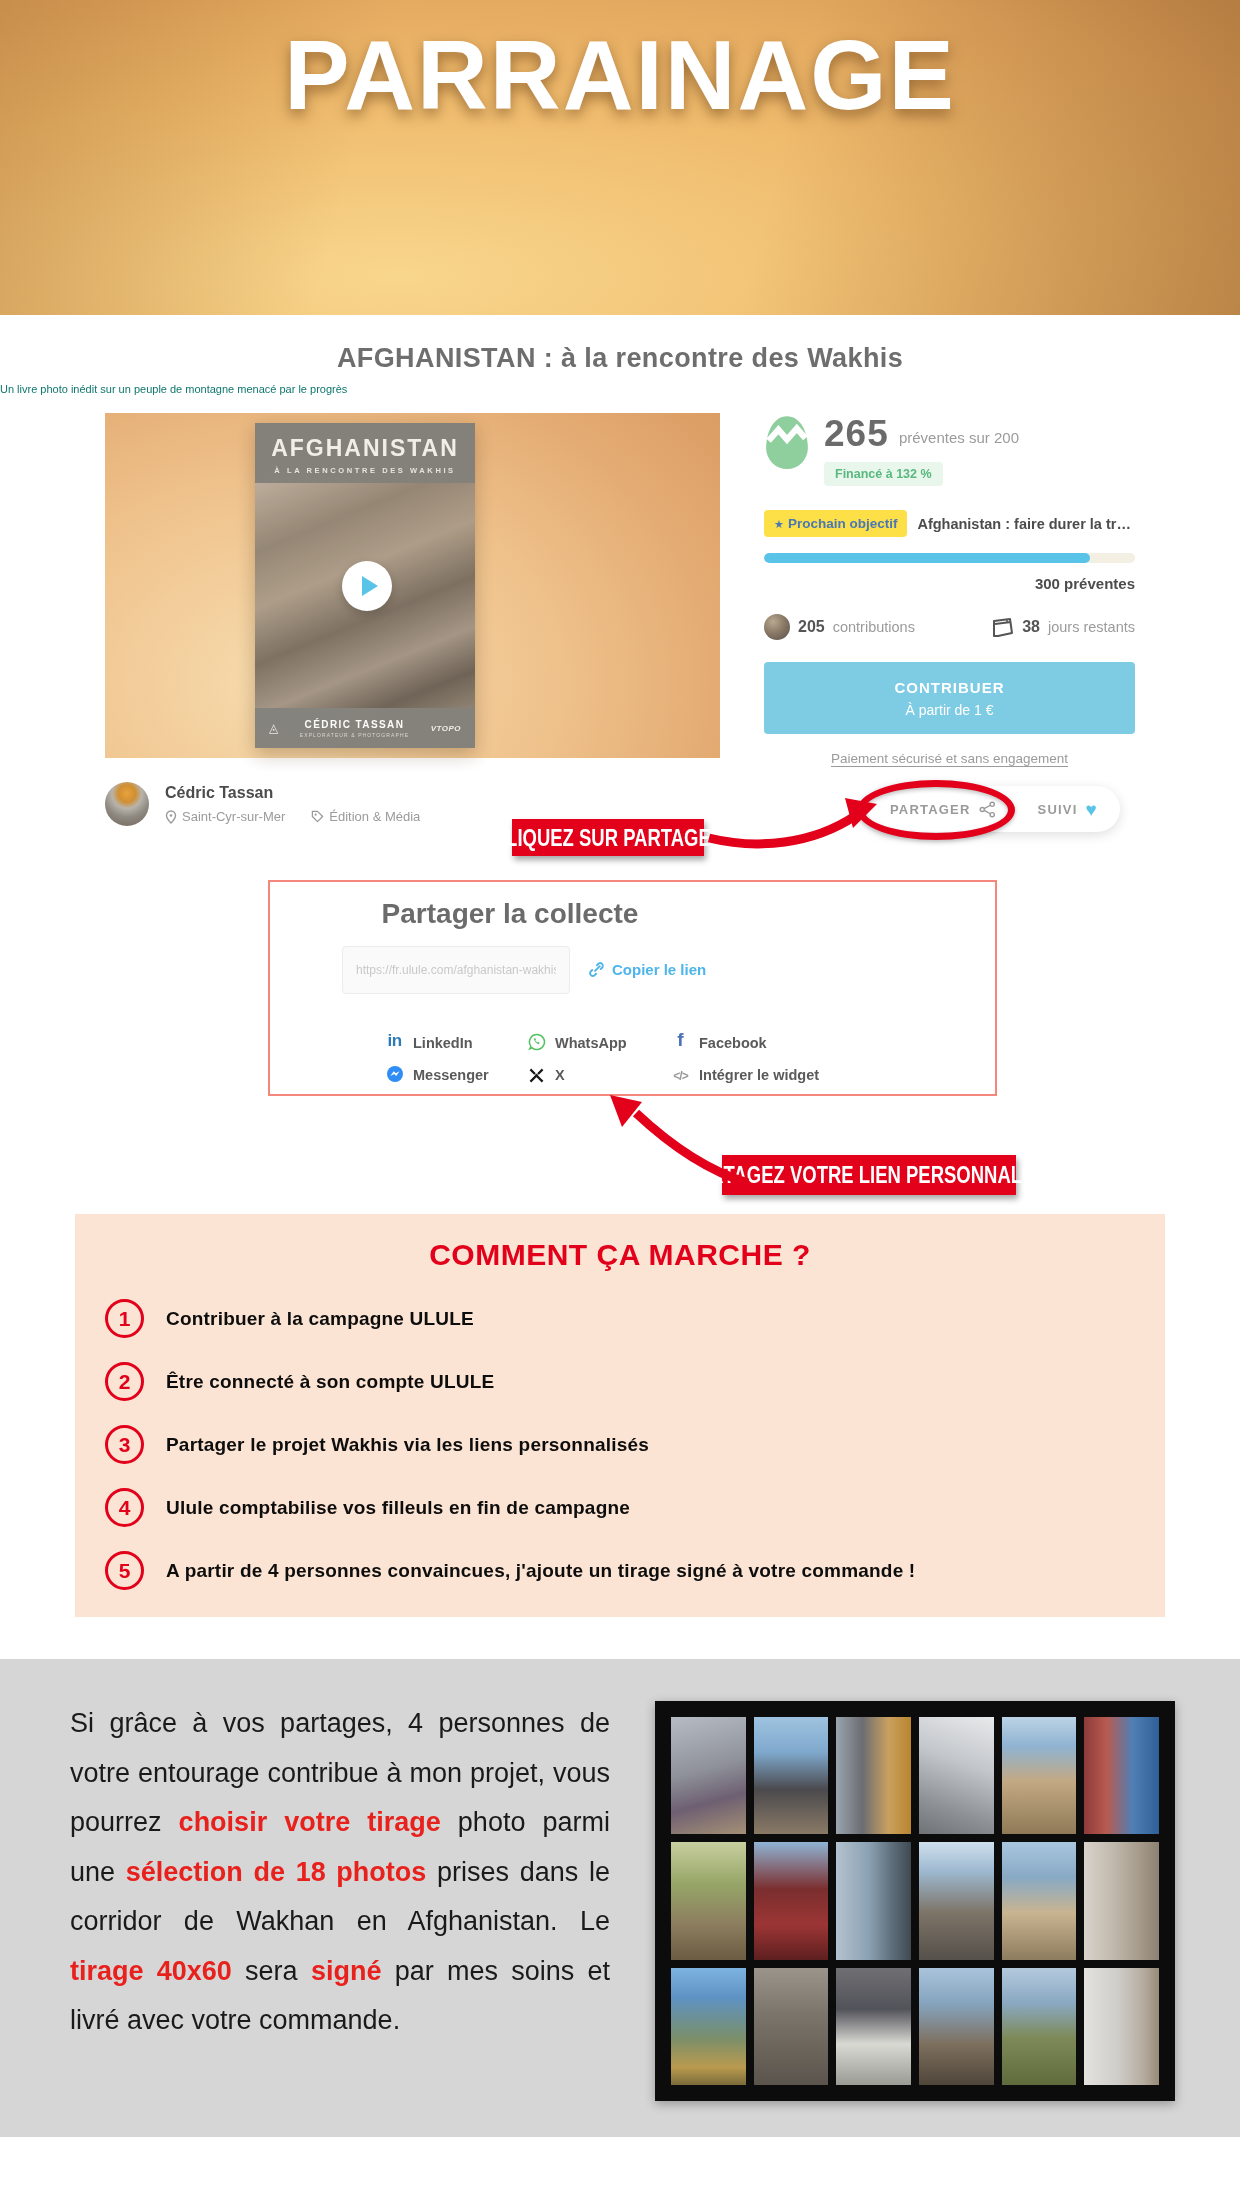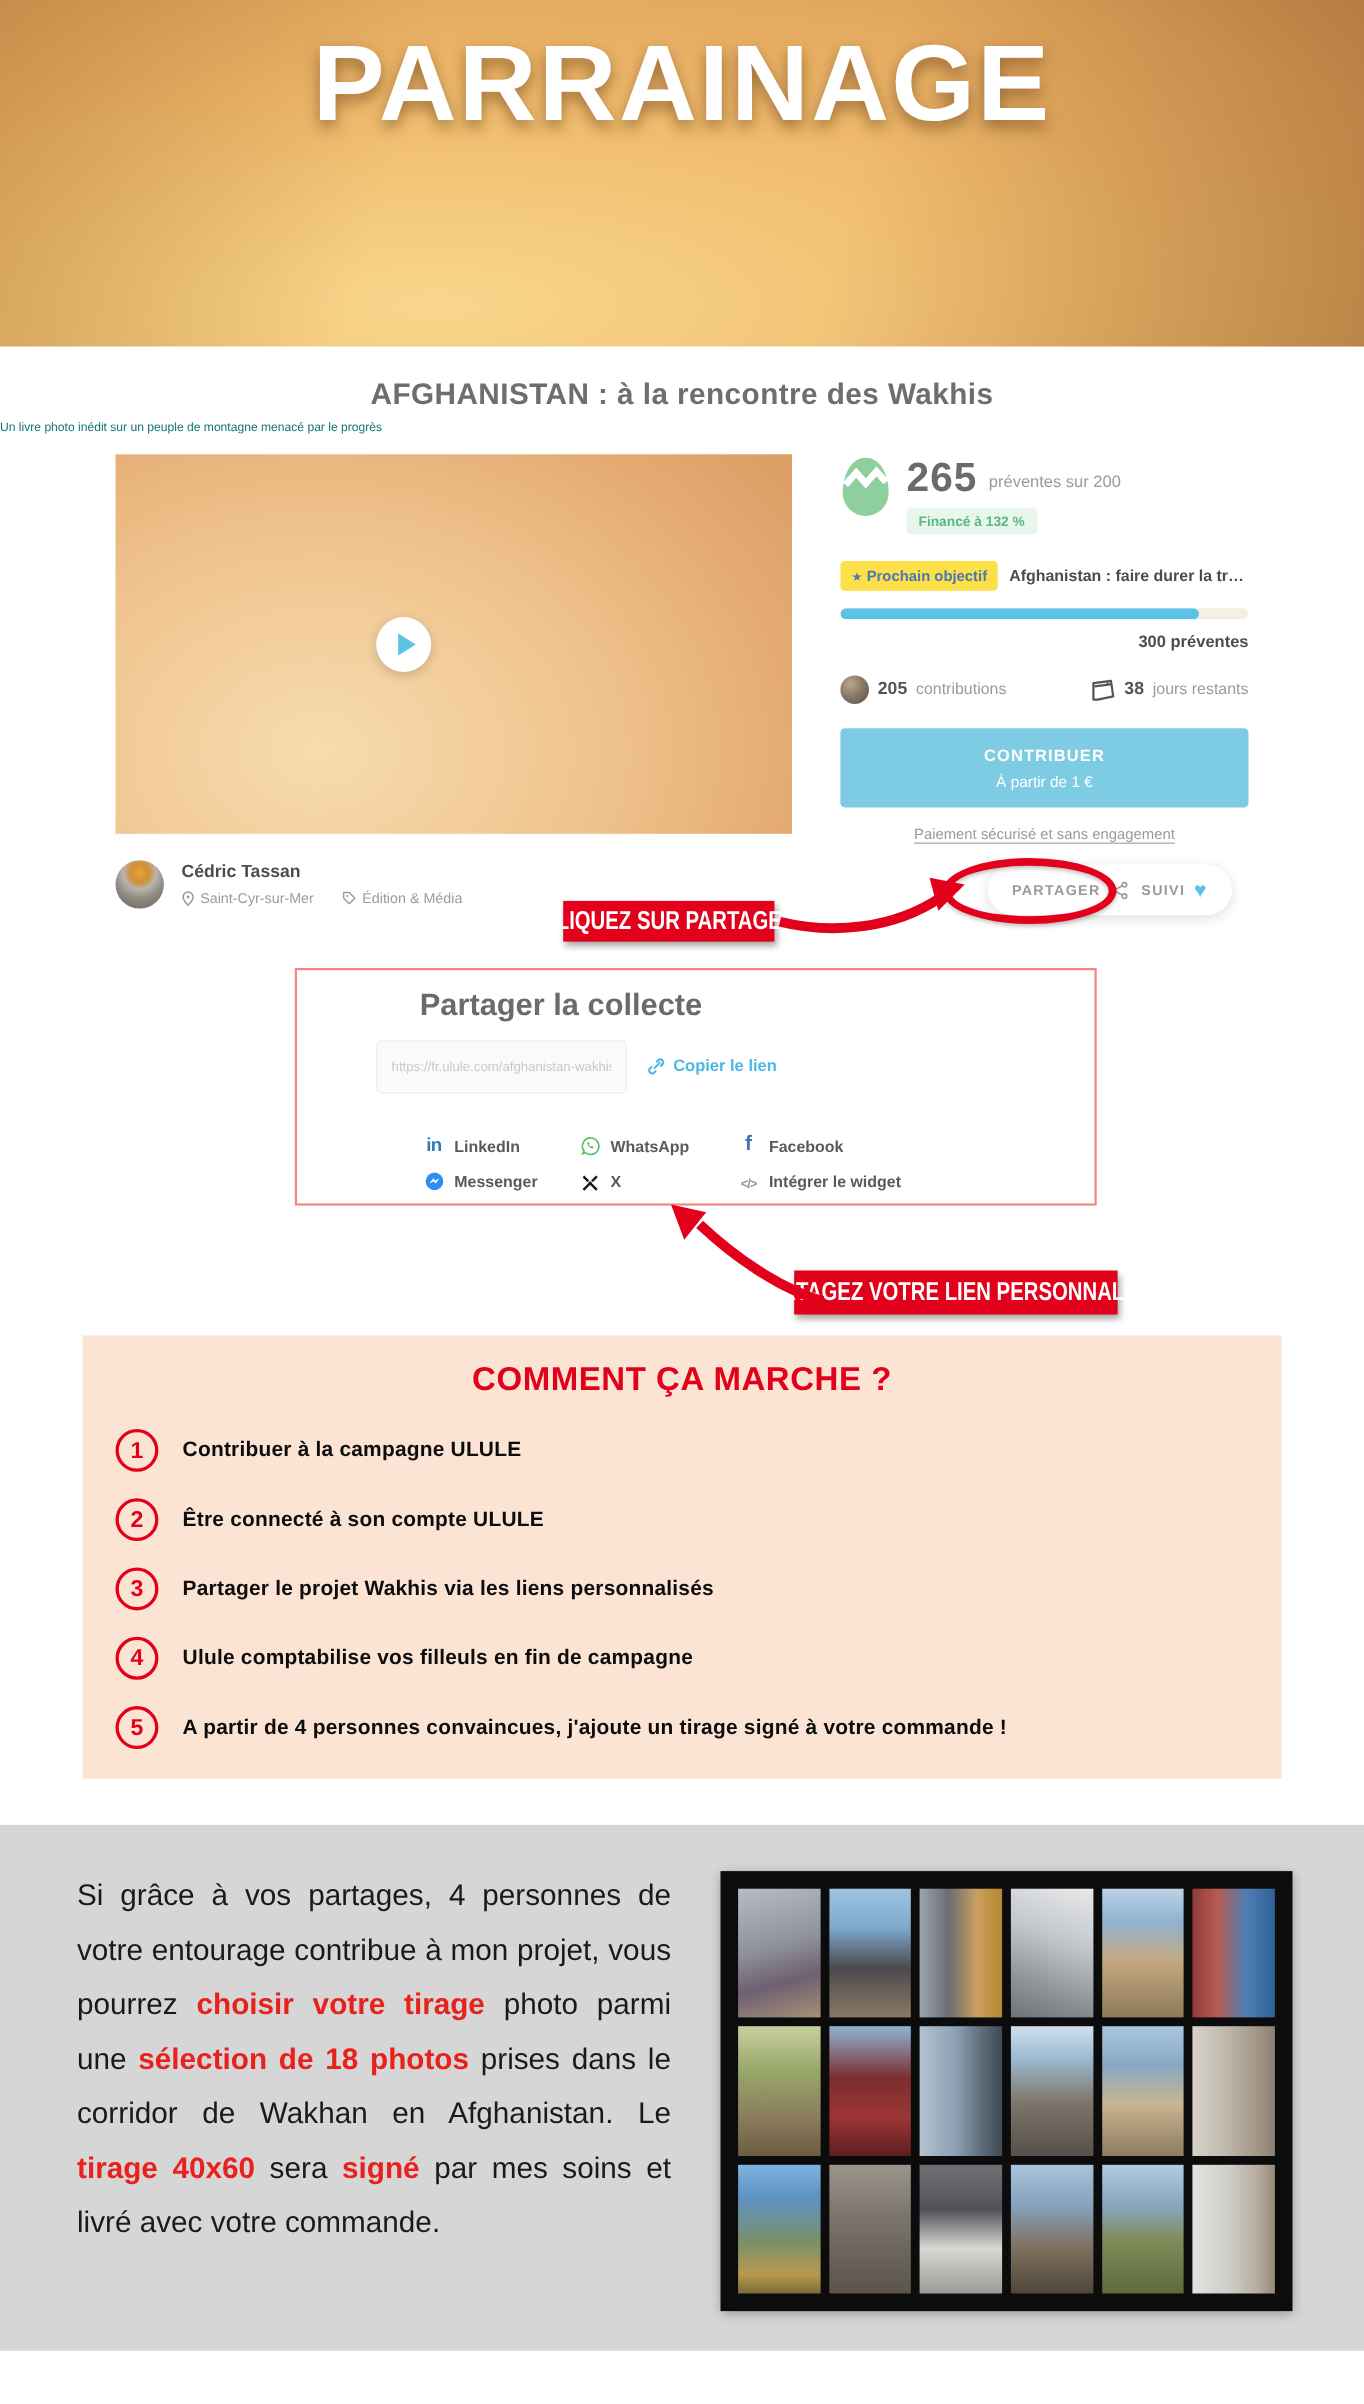--- a/index.html
+++ b/index.html
@@ -70,21 +70,21 @@
 
   
   .creator-row { position:relative; margin:16px 105px 0; height:62px; }
   .creator-left { display:flex; gap:16px; }
   .creator-avatar { width:44px; height:44px; border-radius:50%; flex:0 0 auto;
     background: radial-gradient(circle at 50% 26%, #e8a23c 0%, #d08f33 22%, #b8b4ac 38%, #8f8a82 60%, #6e6257 100%); }
   .creator-name { font-size:16px; font-weight:700; color:#4c4c4c; margin-top:2px; }
   .creator-meta { display:flex; gap:26px; margin-top:7px; font-size:13px; color:#9b9b9b; }
   .creator-meta span { display:flex; align-items:center; gap:5px; }
   .pill-bar { position:absolute; right:15px; top:4px; height:46px; background:#fff; border-radius:24px;
-    box-shadow:0 3px 12px rgba(0,0,0,.13); display:flex; align-items:center; padding:0 22px; gap:12px; }
+    box-shadow:0 3px 12px rgba(0,0,0,.13); display:flex; align-items:center; padding:0 22px; gap:42px; }
   .pill-btn { display:flex; align-items:center; gap:8px; font-size:13px; font-weight:700; letter-spacing:1.2px;
     color:#9a9a9a; cursor:pointer; background:none; border:none; font-family:inherit; }
   .heart { color:#59c4e8; font-size:19px; line-height:1; }
 
   .red-ellipse { position:absolute; left:752px; top:-2px; width:158px; height:60px; border:7px solid #e2001a;
     border-radius:50%; pointer-events:none; filter:drop-shadow(0 2px 2px rgba(0,0,0,.25)); }
   .anno-badge { position:absolute; background:#e2001a; color:#fff; display:flex; align-items:center; justify-content:center;
     white-space:nowrap; box-shadow:2px 4px 6px rgba(0,0,0,.35); }
   .anno-badge span { font-size:21px; font-weight:800; letter-spacing:0; transform:scaleX(.88) scaleY(1.12); }
   .badge-click { left:407px; top:37px; width:192px; height:37px; }
@@ -134,20 +134,35 @@
     <div class="hero-title">PARRAINAGE</div>
   </header>
 
   <section class="campaign">
     <h3 class="camp-title">AFGHANISTAN : à la rencontre des Wakhis</h3>
     <p class="camp-sub">Un livre photo inédit sur un peuple de montagne menacé par le progrès</p>
 
     <div class="camp-body">
 
       <div class="video-thumb">
+        <div class="book-cover">
+          <div class="book-head">
+            <div class="book-title">AFGHANISTAN</div>
+            <div class="book-subtitle">À LA RENCONTRE DES WAKHIS</div>
+          </div>
+          <div class="book-rock"></div>
+          <div class="book-foot">
+            <span class="book-logo-drop">◬</span>
+            <span class="book-author">
+              <div class="book-author-name">CÉDRIC TASSAN</div>
+              <div class="book-author-sub">EXPLORATEUR &amp; PHOTOGRAPHE</div>
+            </span>
+            <span class="book-publisher">VTOPO</span>
+          </div>
+        </div>
         <div class="play-btn">
           <div class="play-tri"></div>
         </div>
       </div>
 
       <div class="stats">
         <div class="stats-head">
           <svg class="egg-icon" width="46" height="54" viewBox="0 0 36 44">
             <path d="M18 1 C29 1 35 14 35 27 A17 17 0 0 1 1 27 C1 14 7 1 18 1 Z" fill="#8ecf9d"></path>
             <polyline points="3,21 11,12 18,20 26,11 33,19" stroke="#fff" stroke-width="5" fill="none"></polyline>

